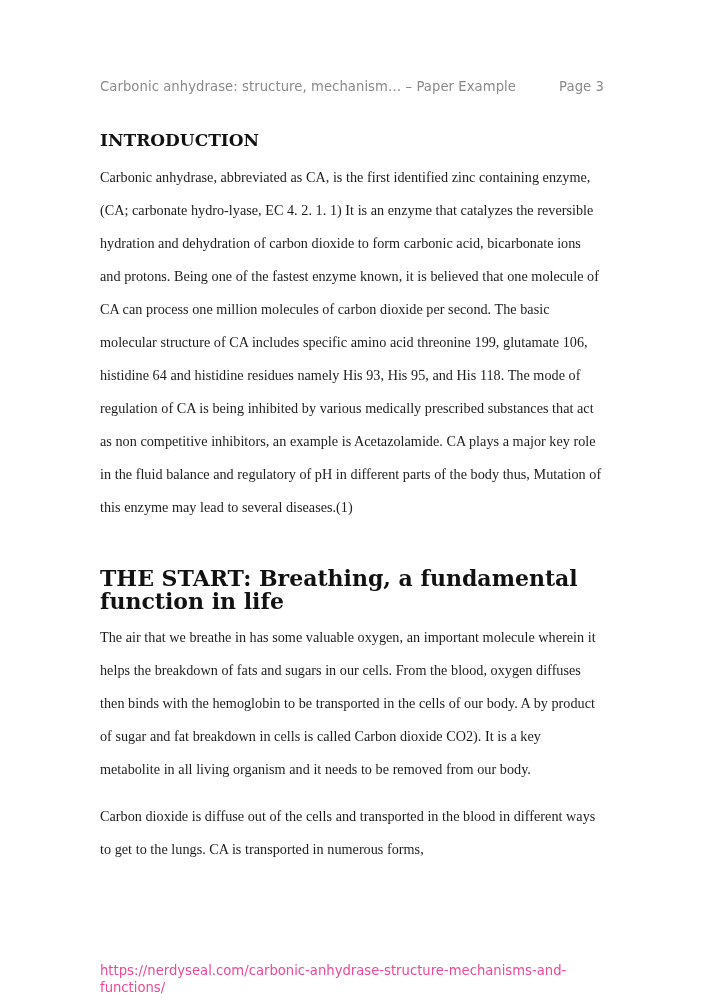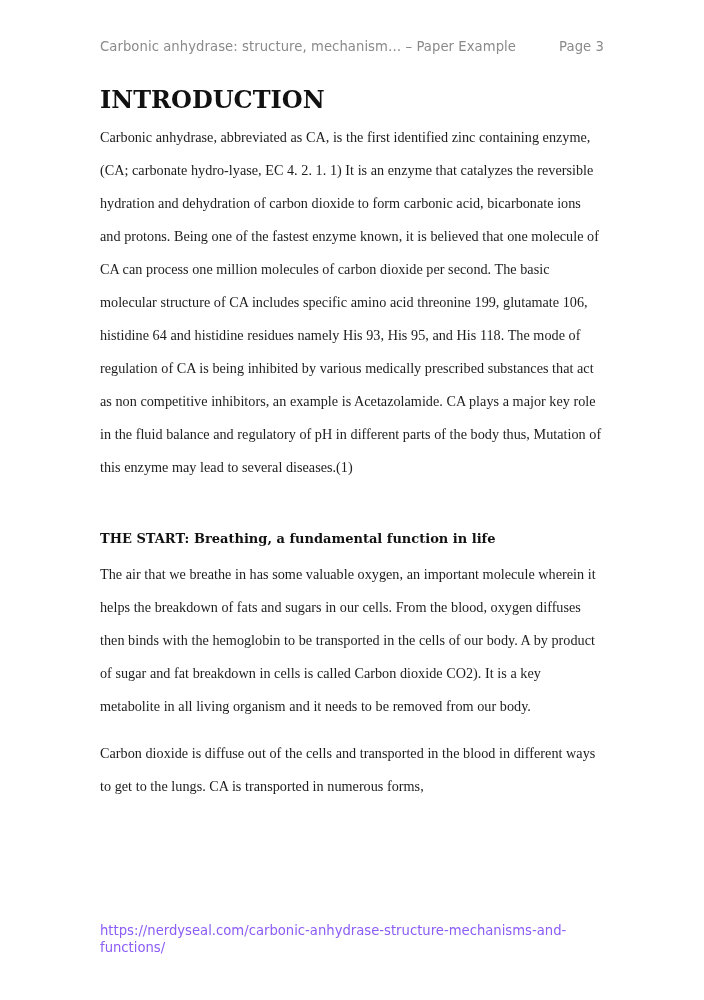--- a/index.html
+++ b/index.html
@@ -29,47 +29,48 @@
   .running-header {
     display: flex;
     align-items: center;
     justify-content: space-between;
     padding-top: 38px;
     color: #8a8a8a;
     font-size: 13.2px;
     line-height: 17px;
     letter-spacing: 0.005em;
     white-space: nowrap;
+    margin-top: 40px;
   }
 
   .running-header .doc-title {
     overflow: hidden;
     text-overflow: ellipsis;
   }
 
   .running-header .page-number {
     padding-left: 24px;
     flex: none;
   }
 
   
   h1.section-title {
     font-family: "DejaVu Serif", serif;
     font-weight: bold;
-    font-size: 24px;
+    font-size: 17px;
     line-height: 24px;
     color: #111111;
     margin: 0;
     padding: 0;
   }
 
   h2.section-title {
     font-family: "DejaVu Serif", serif;
     font-weight: bold;
-    font-size: 13px;
+    font-size: 22px;
     line-height: 23px;
     color: #111111;
     margin: 0;
     padding: 0;
   }
 
   .gap-intro    { height: 33px; }
   .gap-after-h1 { height: 9px; }
   .gap-before-ca{ height: 29px; }
   .gap-h1-h2    { height: 14px; }
@@ -94,21 +95,21 @@
 
   
   .source-url {
     position: absolute;
     left: 100px;
     right: 100px;
     top: 922px;
     font-family: "DejaVu Sans", sans-serif;
     font-size: 13.2px;
     line-height: 17px;
-    color: #8b5cf6;
+    color: #ec4899;
     word-break: break-word;
   }
 </style>
 </head>
 <body>
 
 <div class="page">
 
   <div class="running-header">
     <span class="doc-title">Carbonic anhydrase: structure, mechanism… – Paper Example</span>

